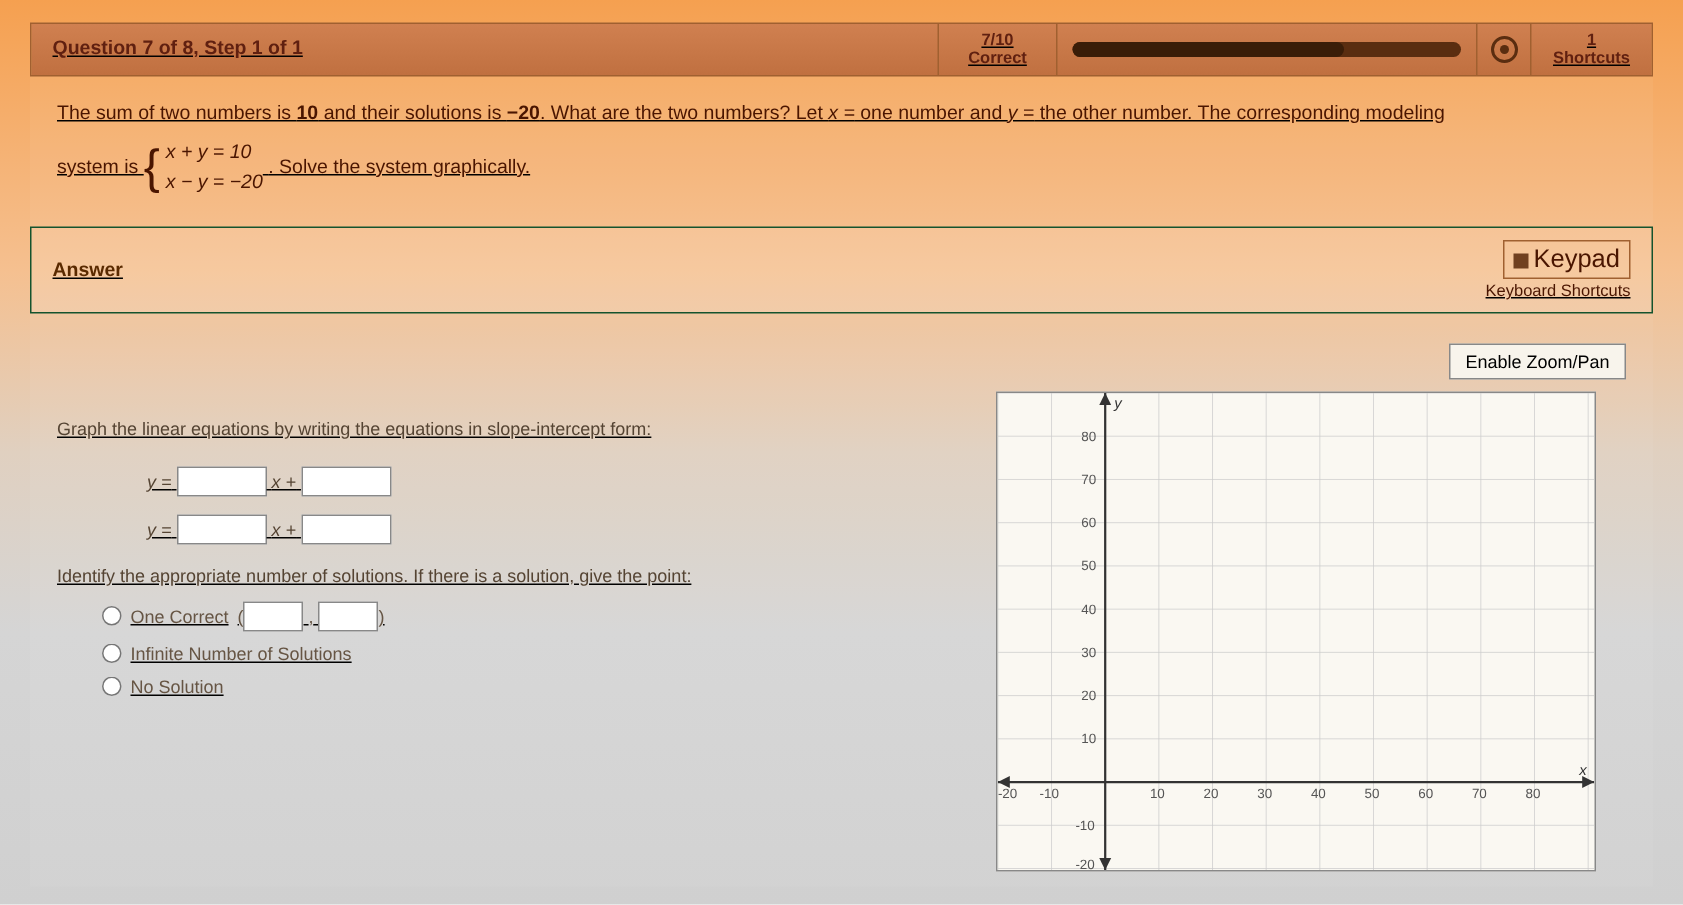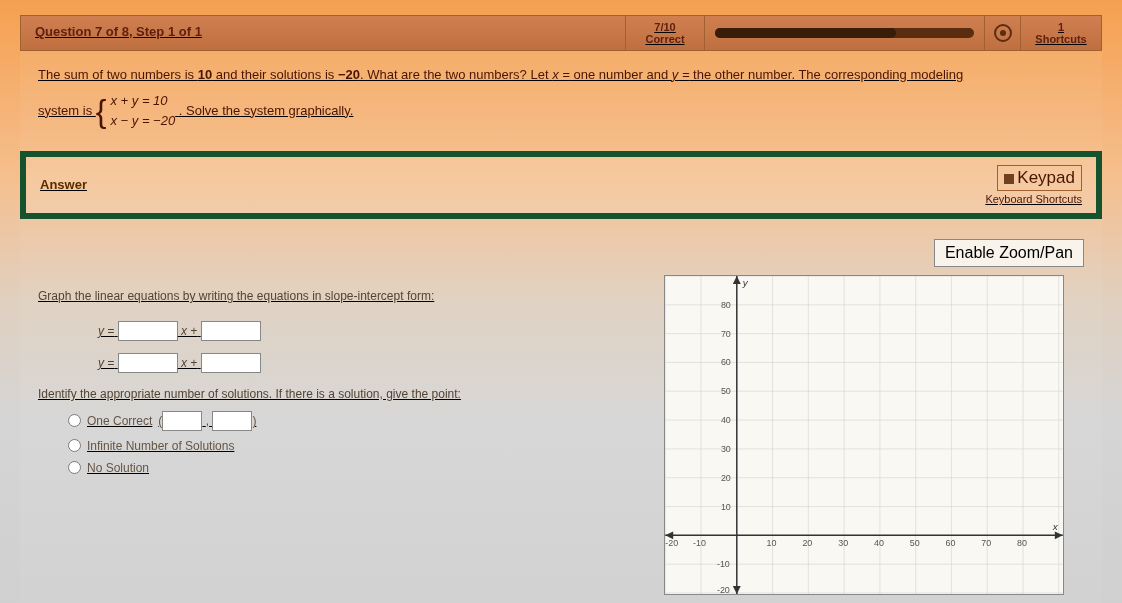--- a/index.html
+++ b/index.html
@@ -66,21 +66,21 @@
     color: #4a1500;
     font-size: 13px;
     line-height: 1.6;
   }
   .problem-text .sys {
     display:inline-flex; align-items:center; vertical-align:middle;
   }
   .brace { font-size: 32px; margin-right:4px; color:#4a1500; }
   .eqcol { display:flex; flex-direction:column; font-style:italic; }
   .answer-row {
-    border: 6px solid #14532d;
+    border: 1px solid #14532d;
     padding: 8px 14px;
     display:flex; justify-content:space-between; align-items:center;
     background: rgba(255,255,255,0.1);
   }
   .answer-label { font-weight:bold; color:#5a2a00; font-size:13px; }
   .shortcut-col { text-align:right; font-size:11px; color:#4a1500; }
   .keypad-btn {
     border:1px solid #a06030; padding:2px 6px; display:inline-block;
     margin-bottom:2px; font-size:17px;
   }
@@ -108,21 +108,21 @@
   .pt-inputs input.blank { width:40px; }
   .right-col {
     flex: 0 0 420px;
     padding-top: 10px;
   }
   .zoom-btn {
     float:right;
     border:1px solid #888;
     background:#f8f4ec;
     padding:4px 10px;
-    font-size:16px;
+    font-size:12px;
     margin-bottom:8px;
   }
   .graph-box {
     clear:both;
     width: 400px; height: 320px;
     border:1px solid #888;
     background:#faf8f2;
     position:relative;
     overflow:hidden;
   }

